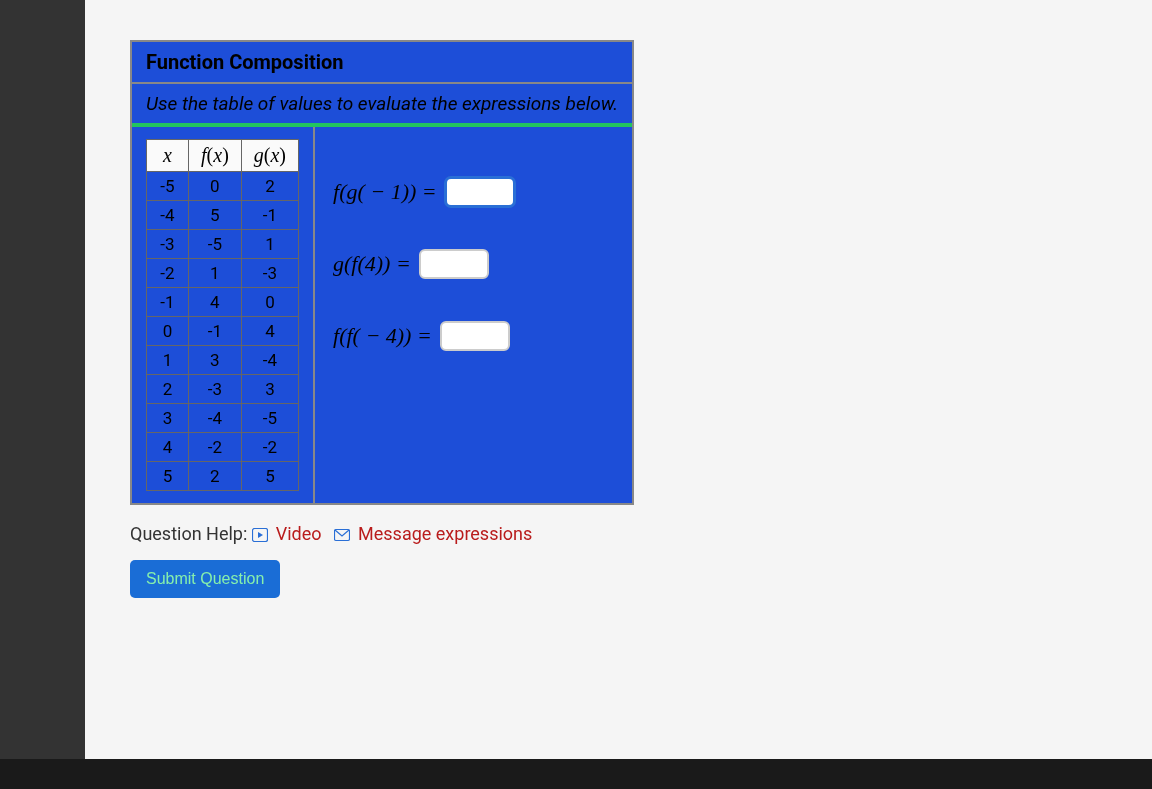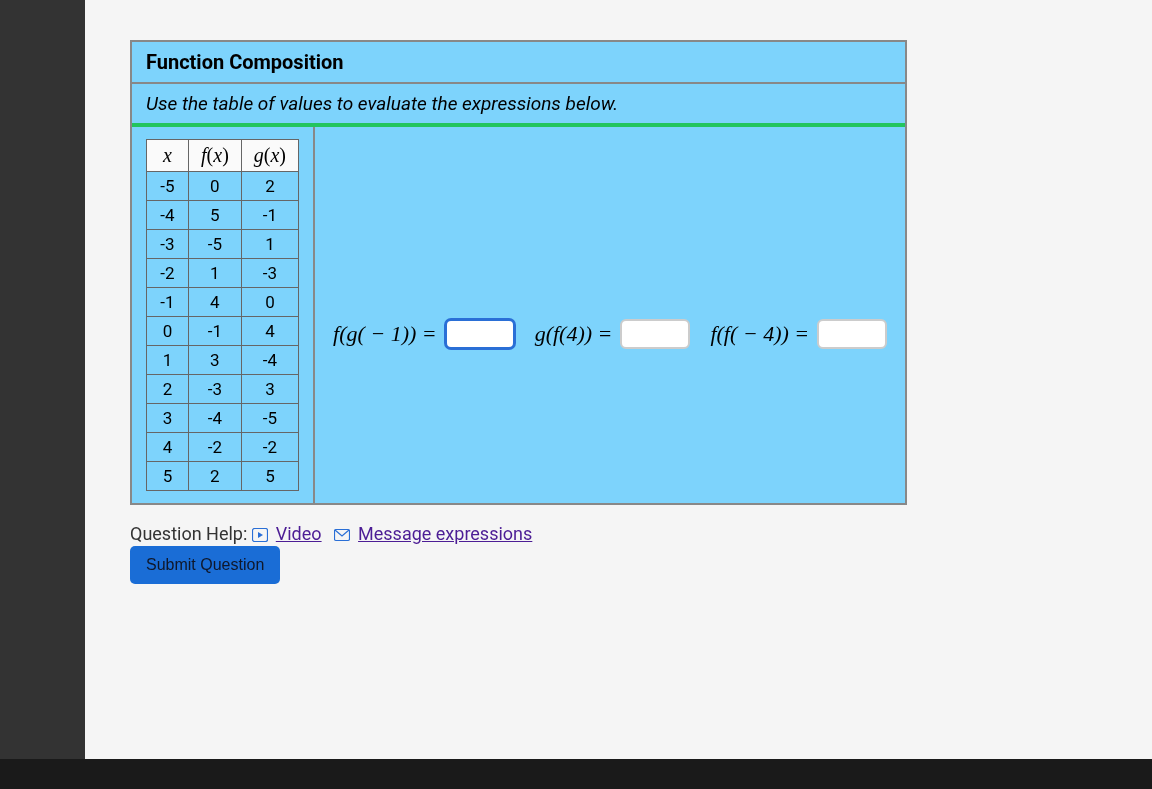--- a/index.html
+++ b/index.html
@@ -18,21 +18,21 @@
       position: absolute;
       left: 0;
       top: 0;
       width: 85px;
       height: 100%;
       background: #333;
     }
     .outer-box {
       border: 2px solid #888;
       display: inline-block;
-      background: #7dd3fc;
+      background: #1d4ed8;
     }
     .title-row {
       font-weight: bold;
       font-size: 20px;
       padding: 8px 14px;
       border-bottom: 2px solid #888;
     }
     .instruction-row {
       font-style: italic;
       font-size: 19px;
@@ -43,22 +43,23 @@
       display: flex;
       padding: 0;
     }
     .table-cell {
       border-right: 2px solid #888;
       padding: 12px 14px;
     }
     .expr-cell {
       padding: 12px 18px;
       display: flex;
+      flex-direction: column;
       justify-content: flex-start;
-      gap: 20px;
+      gap: 42px;
       font-family: "Times New Roman", serif;
       font-size: 22px;
       padding-top: 50px;
     }
     table.data {
       border-collapse: collapse;
       font-size: 18px;
     }
     table.data th {
       font-weight: normal;
@@ -99,34 +100,34 @@
     input.ans.focused {
       border: 2px solid #2a6fd6;
       box-shadow: 0 0 0 1px #2a6fd6;
     }
     .help-row {
       margin-top: 18px;
       font-size: 18px;
       color: #333;
     }
     .help-link {
-      color: #4c1d95;
-      text-decoration: underline;
+      color: #b91c1c;
       cursor: pointer;
       margin-left: 6px;
       margin-top: 35px;
     }
     .icon {
       display: inline-block;
       vertical-align: middle;
       margin-right: 2px;
     }
     .submit-btn {
+      margin-top: 14px;
       background: #1a6dd6;
-      color: #0f172a;
+      color: #86efac;
       border: none;
       border-radius: 5px;
       padding: 10px 16px;
       font-size: 16px;
       cursor: pointer;
     }
     .bottom-bar {
       position: absolute;
       left: 0;
       bottom: 0;

